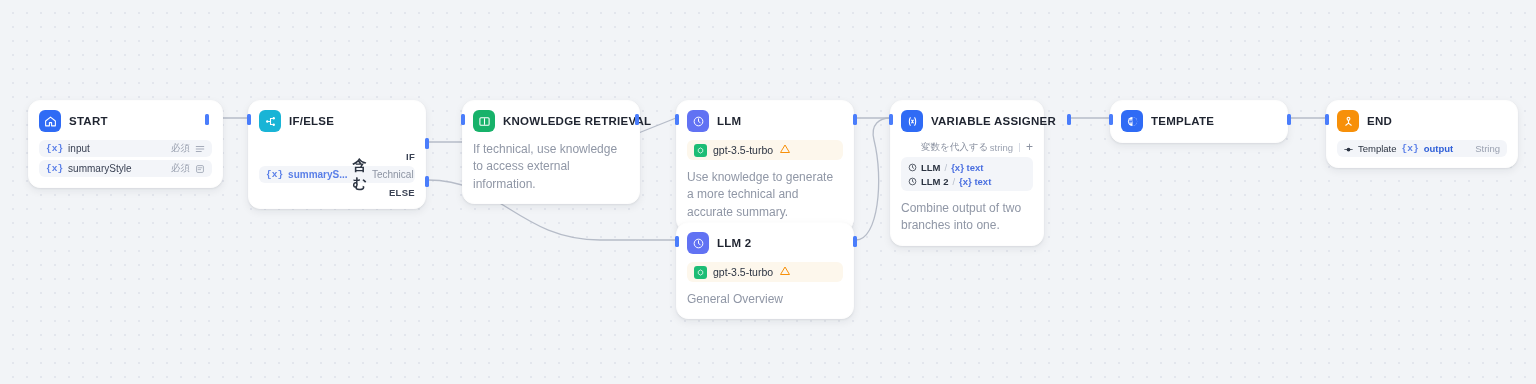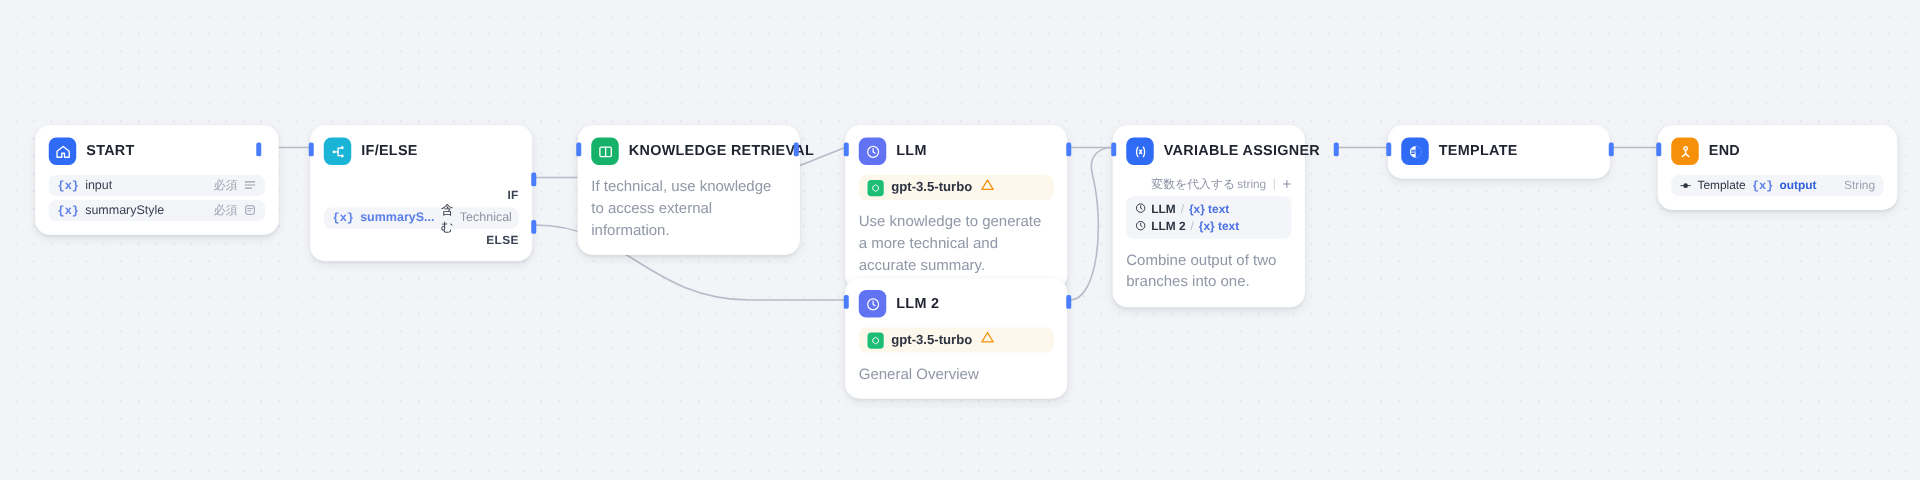--- a/index.html
+++ b/index.html
@@ -58,29 +58,29 @@
   .branch-label {
     text-align: right; font-size: 9.5px; font-weight: bold;
     color: #3a4254; letter-spacing: .3px;
   }
   .cond-row {
     margin-top: 4px; margin-bottom: 4px;
     background: #f3f5f9; border-radius: 6px; height: 17px;
     display: flex; align-items: center; padding: 0 7px; gap: 5px;
   }
   .cond-var { font-size: 10px; color: #5a7fe8; font-weight: bold; }
-  .cond-op { font-size: 10px; color: #2c3442; font-weight: normal; text-align: right; }
+  .cond-op { font-size: 14px; color: #2c3442; font-weight: bold; }
   .cond-val { font-size: 10px; color: #8d94a3; }
 
   .model-box {
     margin-top: 8px; background: #fdf7ec; border-radius: 6px;
     height: 20px; display: flex; align-items: center; padding: 0 7px; gap: 6px;
   }
   .model-ico { width: 13px; height: 13px; border-radius: 3px; background: #1dbd75; display:flex;align-items:center;justify-content:center;}
-  .model-name { font-size: 10.5px; font-weight: bold; color: #2c3442; }
+  .model-name { font-size: 10.5px; font-weight: normal; color: #2c3442; }
 
   .va-head { display:flex; align-items:flex-start; margin-top: 9px; margin-left: 20px; }
   .va-label { font-size: 9.5px; color: #8b92a1; }
   .va-right { margin-left:auto; display:flex; align-items:center; gap:6px; }
   .va-type { font-size: 9.5px; color: #9aa1b0; }
   .va-sep { width:1px; height:9px; background:#d9dde6; }
   .va-plus { font-size: 12px; color: #8b92a1; line-height: 1; }
   .va-rows { margin-top: 3px; background:#f3f5f9; border-radius:6px; padding: 3px 7px; }
   .va-row { display:flex; align-items:center; gap:4px; height: 14px; }
   .va-node { font-size: 9.5px; color:#2c3442; font-weight:bold; }

